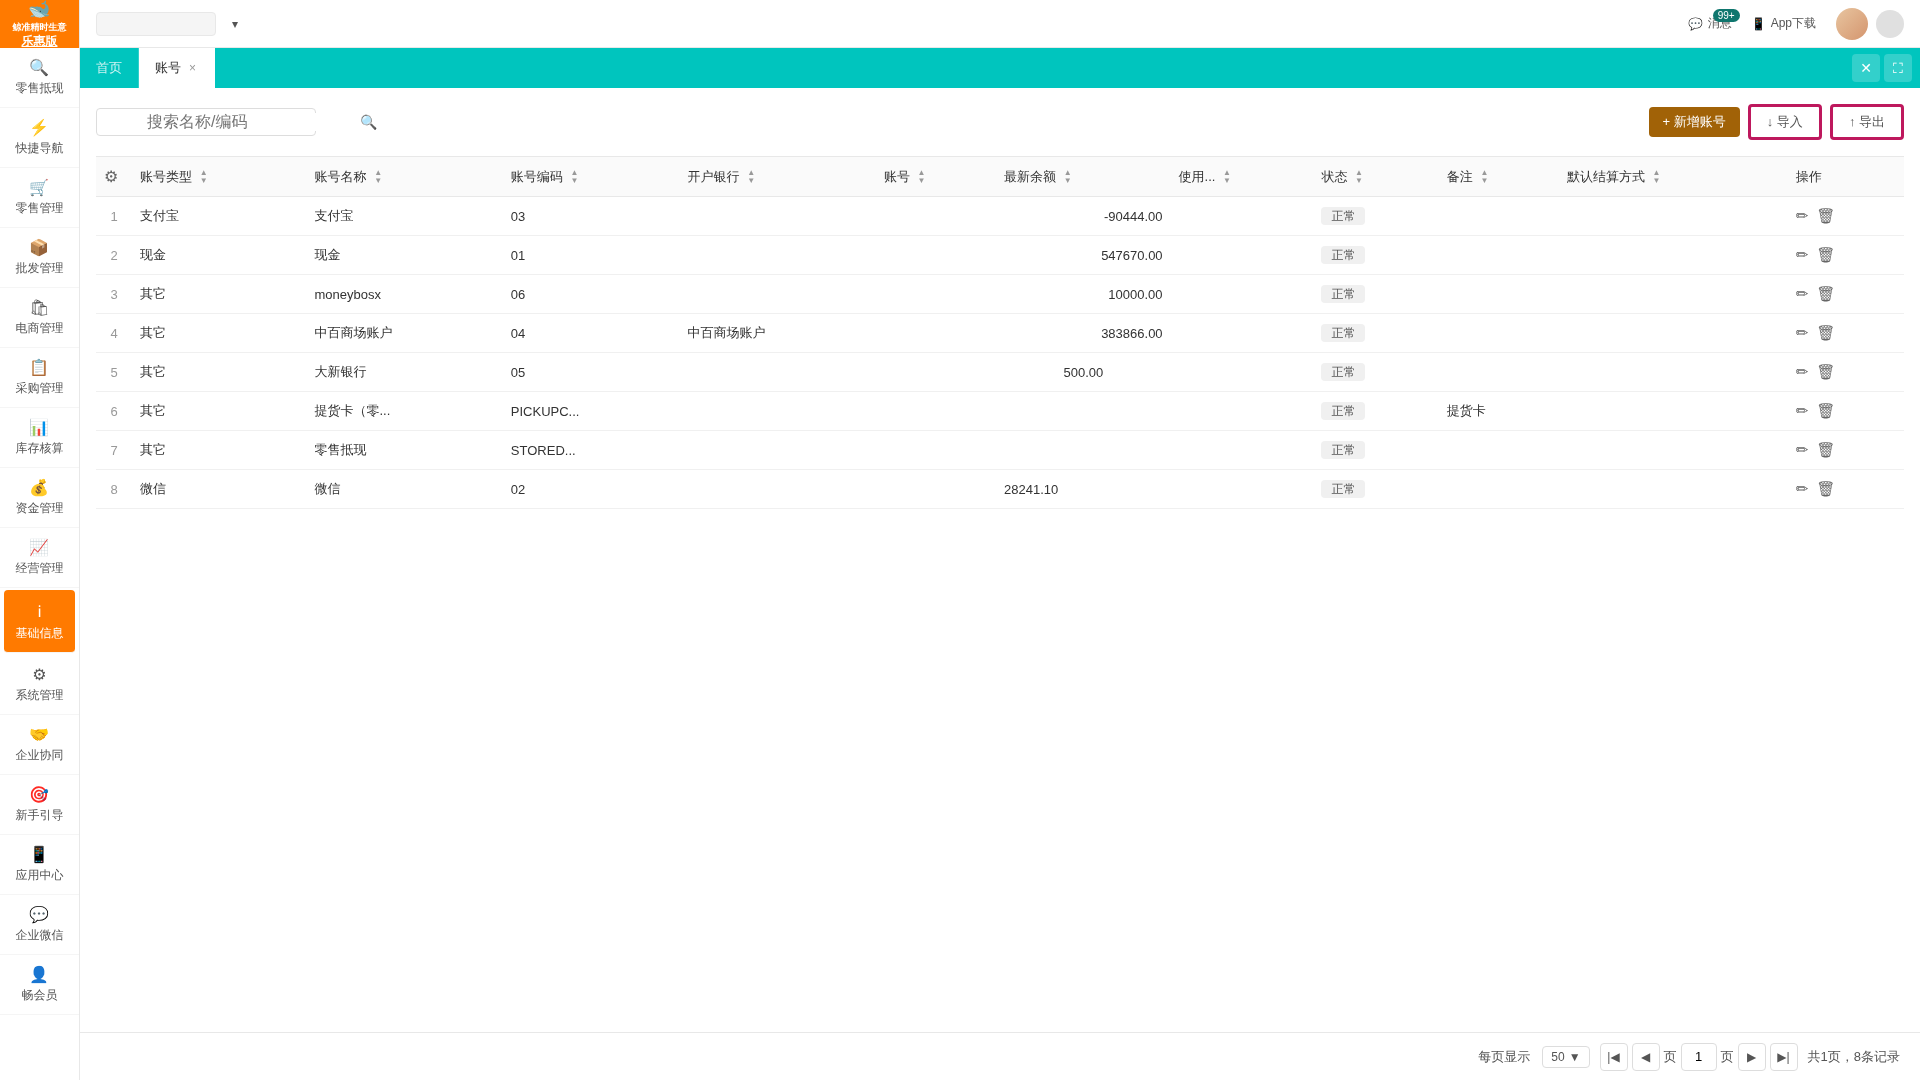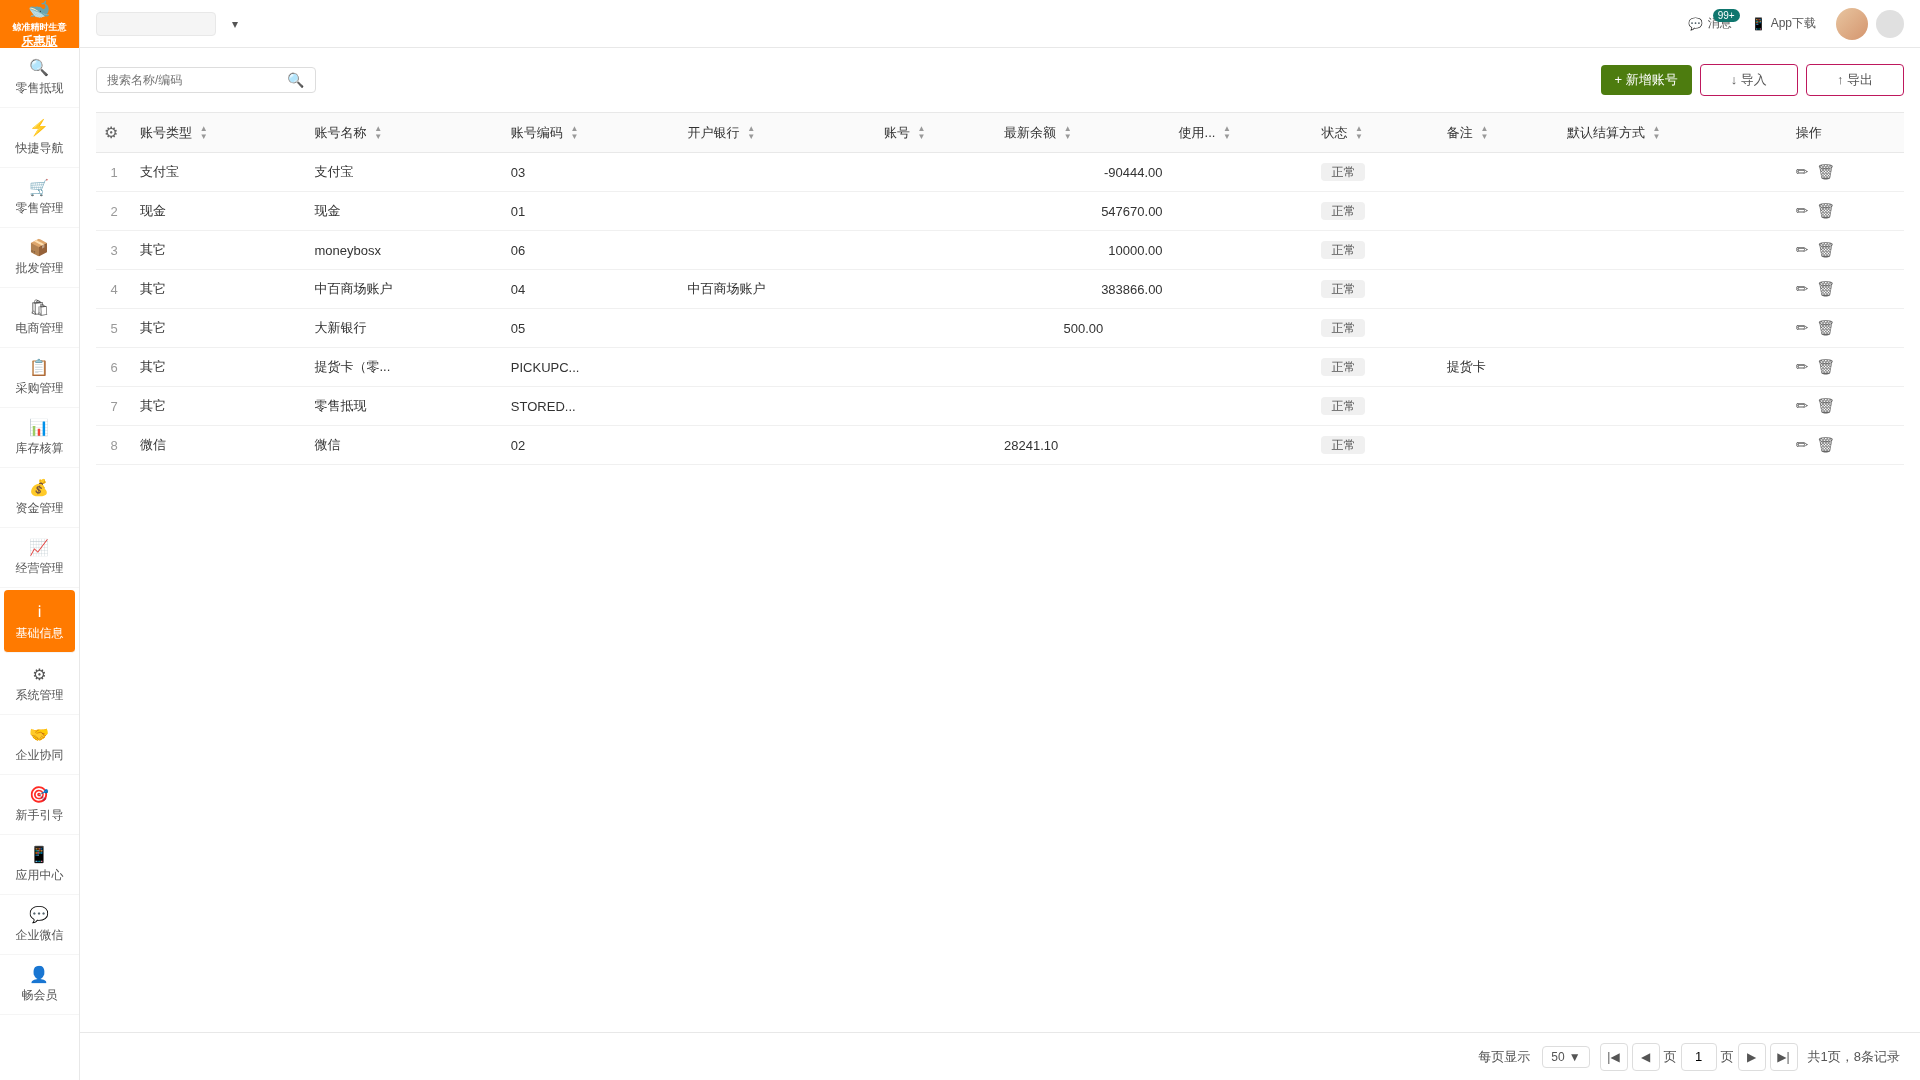--- a/index.html
+++ b/index.html
@@ -212,37 +212,37 @@
       flex: 1;
       color: #aaa;
     }
     .search-icon { color: #aaa; font-size: 14px; cursor: pointer; }
     .toolbar-right {
       display: flex;
       align-items: center;
       gap: 8px;
     }
     .btn-primary {
-      background: #4d7c0f;
+      background: #a16207;
       color: #fff;
       border: none;
       border-radius: 4px;
       padding: 6px 14px;
       font-size: 13px;
       cursor: pointer;
       display: flex;
       align-items: center;
       gap: 4px;
     }
     .btn-outline {
       background: #fff;
       color: #555;
-      border: 1px solid #be185d;
-      border-radius: 4px;
-      padding: 6px 30px;
+      border: 3px solid #be185d;
+      border-radius: 4px;
+      padding: 6px 16px;
       font-size: 13px;
       cursor: pointer;
       display: flex;
       align-items: center;
       gap: 4px;
     }
 
     
     .data-table {
       width: 100%;
@@ -448,26 +448,43 @@
       </div>
       <div class="header-app">
         <span>📱</span>
         <span>App下载</span>
       </div>
       <div class="avatar" style="background: linear-gradient(135deg,#e8c5a0,#d4956e);"></div>
       <div class="avatar" style="background: #e0e0e0; margin-left: -12px; width:28px; height:28px; border-radius:50%;"></div>
     </div>
   </div>
 
+  <div class="tab-bar">
+    <div class="tab-item">
+      <span>首页</span>
+    </div>
+    <div class="tab-item active">
+      <span>账号</span>
+      <span class="tab-close">×</span>
+    </div>
+    <div class="tab-bar-actions">
+      <div class="tab-action-btn">
+        <span>✕</span>
+      </div>
+      <div class="tab-action-btn">
+        <span>⛶</span>
+      </div>
+    </div>
+  </div>
 
   <div class="content-area">
 
     <div class="toolbar">
       <div class="search-box">
-        <input type="text" style="border: none; outline: none; font-size: 12px; flex: 1 1 0%; color: #15803d;" placeholder="搜索名称/编码">
+        <input type="text" style="border: none; outline: none; font-size: 16px; flex: 1 1 0%; color: #15803d; margin-left: 40px;" placeholder="搜索名称/编码">
         <span class="search-icon">🔍</span>
       </div>
       <div class="toolbar-right">
         <button class="btn-primary">+ 新增账号</button>
         <button class="btn-outline">↓ 导入</button>
         <button class="btn-outline">↑ 导出</button>
       </div>
     </div>
 
     <table class="data-table">

